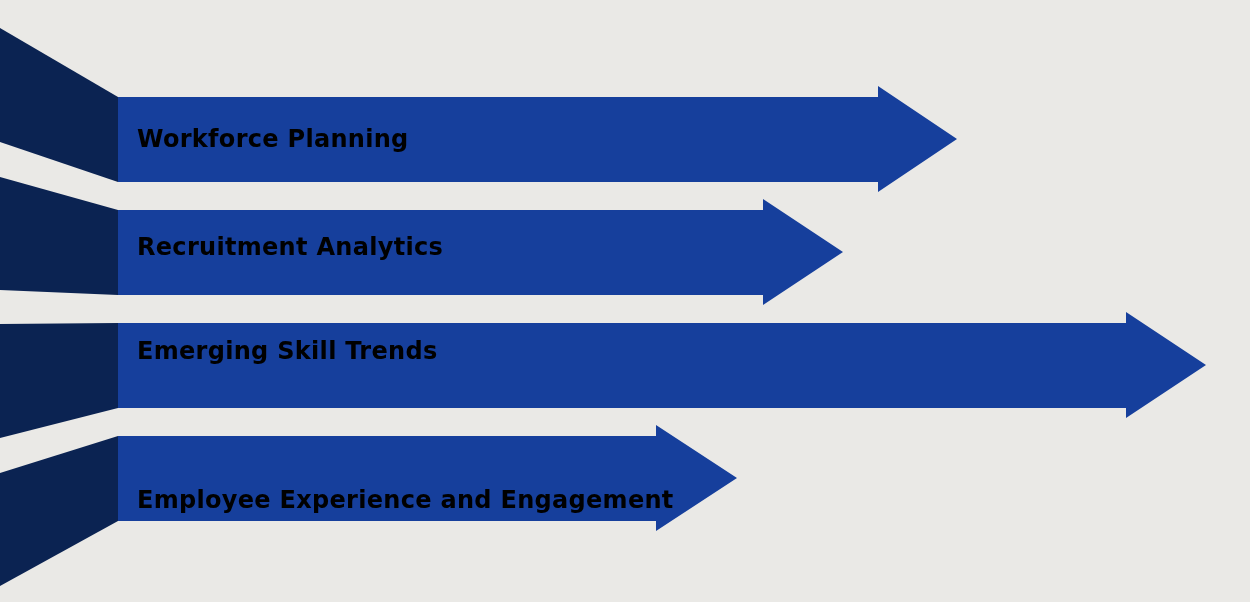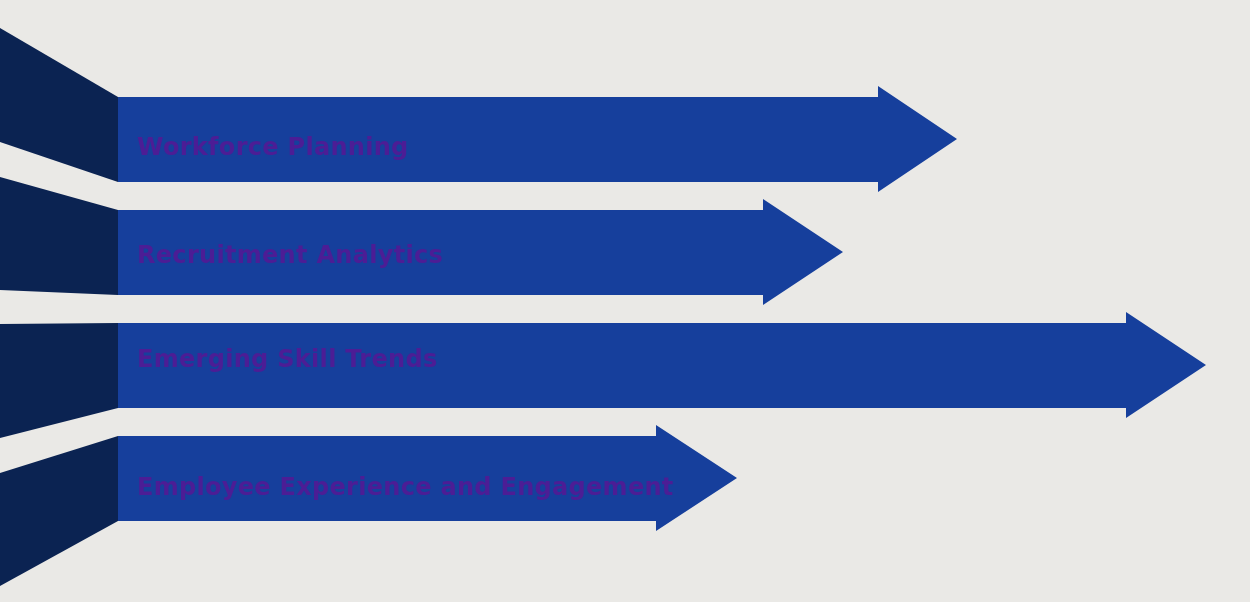--- a/index.html
+++ b/index.html
@@ -1,18 +1,18 @@
 <!DOCTYPE html>
 <html><head>
 <meta charset="utf-8">
 <style>
   html,body{margin:0;padding:0;}
   body{width:1250px;height:602px;background:#eae9e6;overflow:hidden;position:relative;font-family:"DejaVu Sans","Liberation Sans",sans-serif;}
   svg.bg{position:absolute;left:0;top:0;}
-  .label{position:absolute;left:137px;color:#4c1d95;font-weight:bold;font-size:24px;line-height:30px;letter-spacing:0.3px;white-space:nowrap;margin-top:8px;}
+  .label{position:absolute;left:137px;color:#000000;font-weight:bold;font-size:24px;line-height:30px;letter-spacing:0.3px;white-space:nowrap;}
 </style>
 </head>
 <body>
 
 <svg class="bg" width="1250" height="602" viewBox="0 0 1250 602">
   <g fill="#0b2352">
     <polygon points="0,28 118,97 118,182 0,142"></polygon>
     <polygon points="0,177 118,210 118,295 0,290"></polygon>
     <polygon points="0,324 118,323 118,408 0,438"></polygon>
     <polygon points="0,473 118,436 118,521 0,586"></polygon>
@@ -21,13 +21,13 @@
     <polygon points="118,97 878,97 878,86 957,139 878,192 878,182 118,182"></polygon>
     <polygon points="118,210 763,210 763,199 843,252 763,305 763,295 118,295"></polygon>
     <polygon points="118,323 1126,323 1126,312 1206,365 1126,418 1126,408 118,408"></polygon>
     <polygon points="118,436 656,436 656,425 737,478 656,531 656,521 118,521"></polygon>
   </g>
 </svg>
 
 <div class="label" style="top:124px;">Workforce Planning</div>
 <div class="label" style="top:232px;">Recruitment Analytics</div>
 <div class="label" style="top:336px;">Emerging Skill Trends</div>
-<div class="label" style="top:464px;">Employee Experience and Engagement</div>
+<div class="label" style="top:485px;">Employee Experience and Engagement</div>
 
 </body></html>

